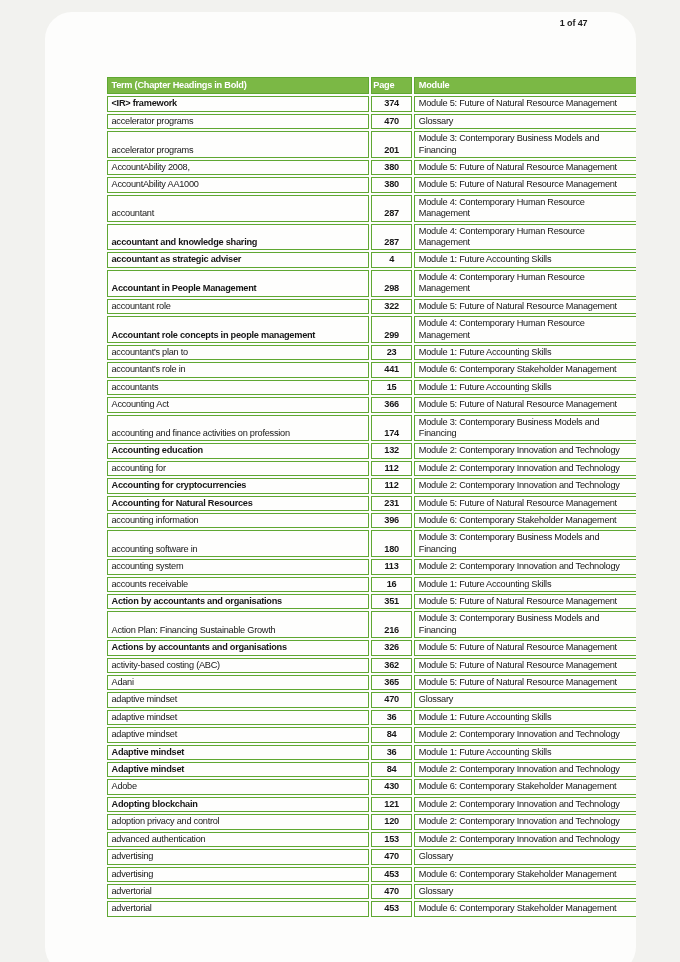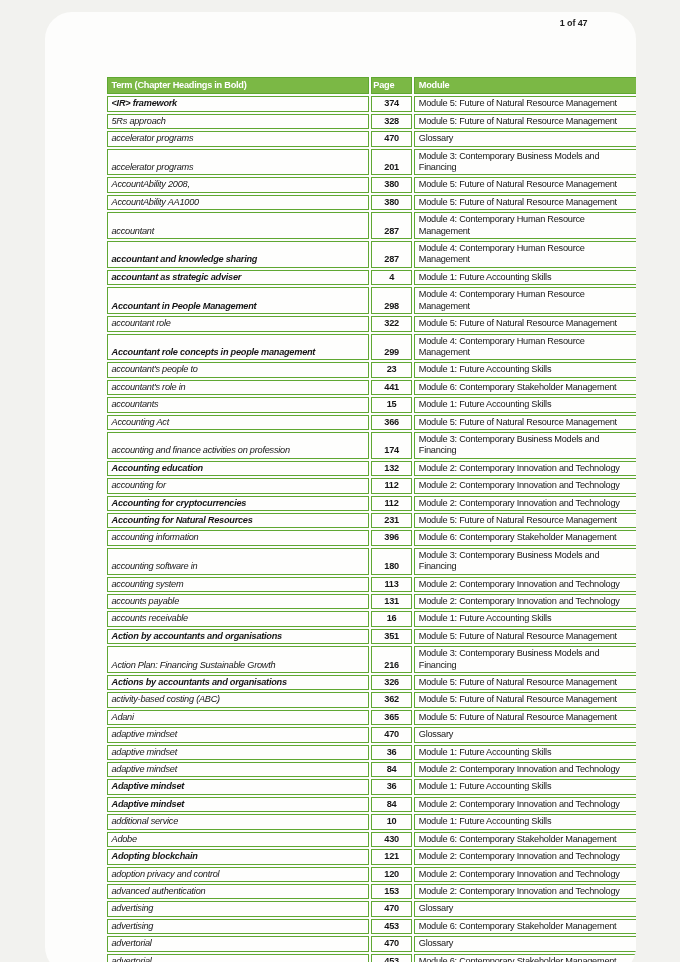--- a/index.html
+++ b/index.html
@@ -57,21 +57,21 @@
     text-align:left;
     padding:2px 16px 2px 4px;
     border-color:var(--border);
   }
   th.page-h{padding-left:1px;padding-right:1px;}
   td{
     background:#fefefd;
     vertical-align:bottom;
     padding:1px 3px 1px 4px;
   }
-  td.term{font-weight:400;font-style:italic;}
+  td.term{font-weight:400;}
   td.term.bold{font-weight:700;}
   td.page{
     text-align:center;
     font-weight:700;
     padding-left:1px;padding-right:1px;
   }
   td.module{
     font-weight:400;
     white-space:pre-line;
   }
@@ -96,25 +96,20 @@
         <th>Module</th>
       </tr>
     </thead>
     <tbody>
     <tr>
       <td class="term bold">&lt;IR&gt; framework</td>
       <td class="page">374</td>
       <td class="module">Module 5: Future of Natural Resource Management</td>
     </tr>
 
-    <tr>
-      <td class="term">5Rs approach</td>
-      <td class="page">328</td>
-      <td class="module">Module 5: Future of Natural Resource Management</td>
-    </tr>
 
     <tr>
       <td class="term">accelerator programs</td>
       <td class="page">470</td>
       <td class="module">Glossary</td>
     </tr>
 
     <tr>
       <td class="term">accelerator programs</td>
       <td class="page">201</td>
@@ -168,21 +163,21 @@
     </tr>
 
     <tr>
       <td class="term bold">Accountant role concepts in people management</td>
       <td class="page">299</td>
       <td class="module">Module 4: Contemporary Human Resource
 Management</td>
     </tr>
 
     <tr>
-      <td class="term">accountant's people to</td>
+      <td class="term">accountant's plan to</td>
       <td class="page">23</td>
       <td class="module">Module 1: Future Accounting Skills</td>
     </tr>
 
 
     <tr>
       <td class="term">accountant's role in</td>
       <td class="page">441</td>
       <td class="module">Module 6: Contemporary Stakeholder Management</td>
     </tr>
@@ -242,25 +237,20 @@
       <td class="module">Module 3: Contemporary Business Models and
 Financing</td>
     </tr>
 
     <tr>
       <td class="term">accounting system</td>
       <td class="page">113</td>
       <td class="module">Module 2: Contemporary Innovation and Technology</td>
     </tr>
 
-    <tr>
-      <td class="term">accounts payable</td>
-      <td class="page">131</td>
-      <td class="module">Module 2: Contemporary Innovation and Technology</td>
-    </tr>
 
     <tr>
       <td class="term">accounts receivable</td>
       <td class="page">16</td>
       <td class="module">Module 1: Future Accounting Skills</td>
     </tr>
 
     <tr>
       <td class="term bold">Action by accountants and organisations</td>
       <td class="page">351</td>
@@ -315,25 +305,20 @@
       <td class="page">36</td>
       <td class="module">Module 1: Future Accounting Skills</td>
     </tr>
 
     <tr>
       <td class="term bold">Adaptive mindset</td>
       <td class="page">84</td>
       <td class="module">Module 2: Contemporary Innovation and Technology</td>
     </tr>
 
-    <tr>
-      <td class="term">additional service</td>
-      <td class="page">10</td>
-      <td class="module">Module 1: Future Accounting Skills</td>
-    </tr>
 
     <tr>
       <td class="term">Adobe</td>
       <td class="page">430</td>
       <td class="module">Module 6: Contemporary Stakeholder Management</td>
     </tr>
 
     <tr>
       <td class="term bold">Adopting blockchain</td>
       <td class="page">121</td>

